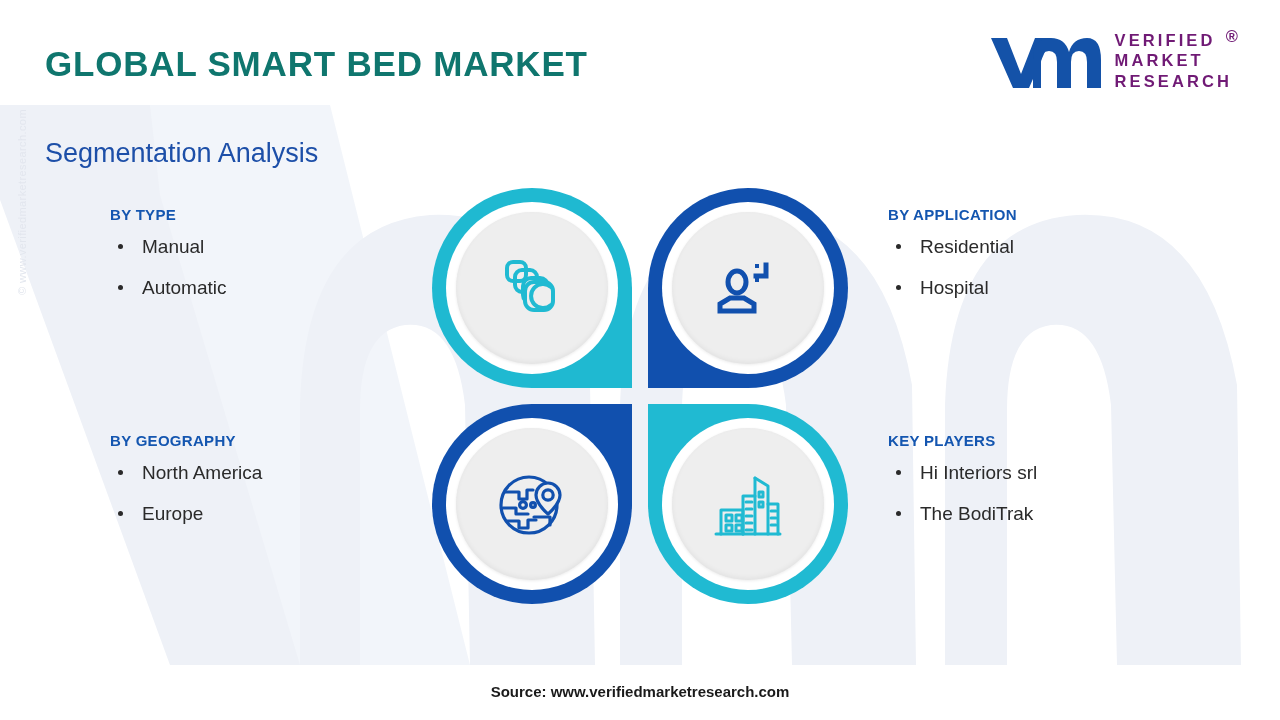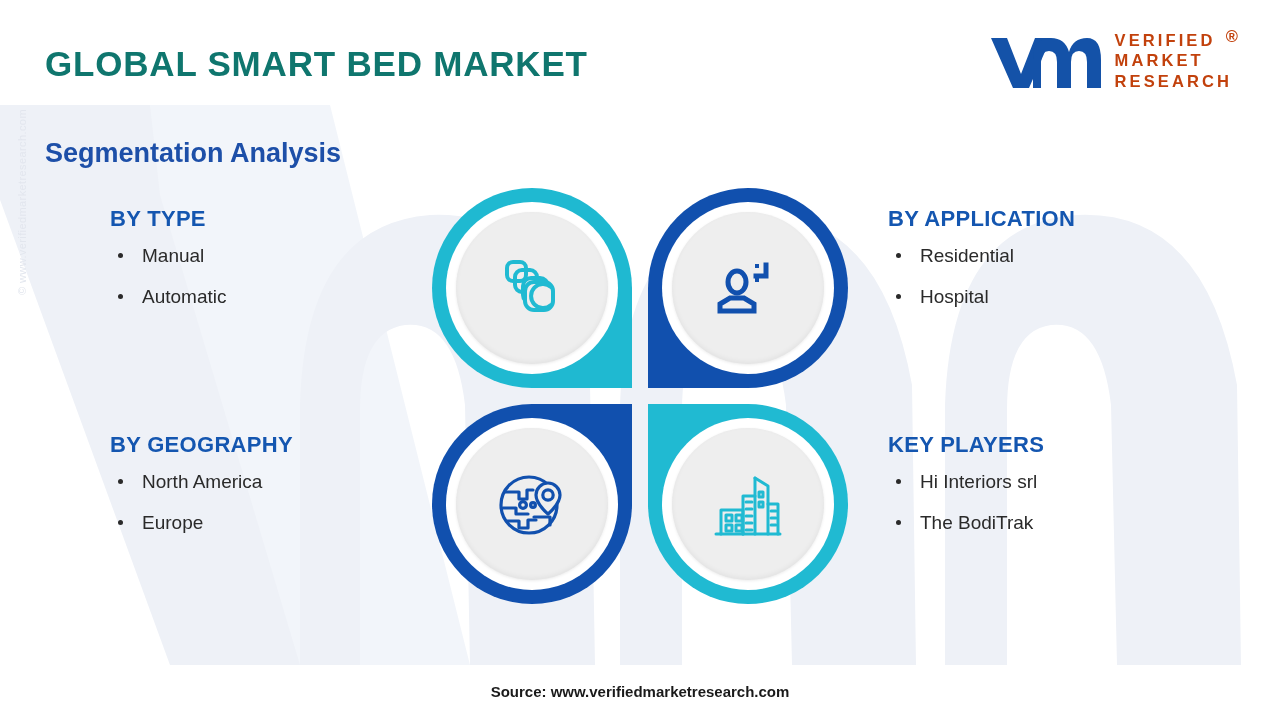--- a/index.html
+++ b/index.html
@@ -33,21 +33,21 @@
     font-weight:700;
     letter-spacing:0.8px;
     color:#0f766e;
     z-index:5;
     white-space:nowrap;
   }
   .subtitle {
     position:absolute;
     left:45px; top:138px;
     font-size:27px;
-    font-weight:700;
+    font-weight:400;
     color:#1d4fa8;
     z-index:5;
     white-space:nowrap;
   }
 
   
   .logo {
     position:absolute;
     right:48px; top:30px;
     display:flex;
@@ -59,41 +59,41 @@
   .logo-text {
     display:flex;
     flex-direction:column;
     gap:1px;
     position:relative;
   }
   .logo-text span {
     font-size:16.5px;
     font-weight:700;
     letter-spacing:3.1px;
-    color:#c2410c;
+    color:#701a75;
     line-height:1.16;
     white-space:nowrap;
   }
   .logo-reg {
     position:absolute;
     right:-9px; top:-4px;
     font-size:8px;
     color:#27b3c4;
     font-weight:700;
   }
 
   
   .col { position:absolute; z-index:6; }
   .col-left  { left:110px; }
   .col-right { left:888px; }
   .col-top    { top:206px; }
   .col-bottom { top:432px; }
 
   .col-head {
-    font-size:22px;
+    font-size:15px;
     font-weight:700;
     color:#1456b0;
     letter-spacing:0.3px;
     margin-bottom:14px;
     white-space:nowrap;
   }
   .col ul { list-style:none; }
   .col li {
     position:relative;
     padding-left:32px;

